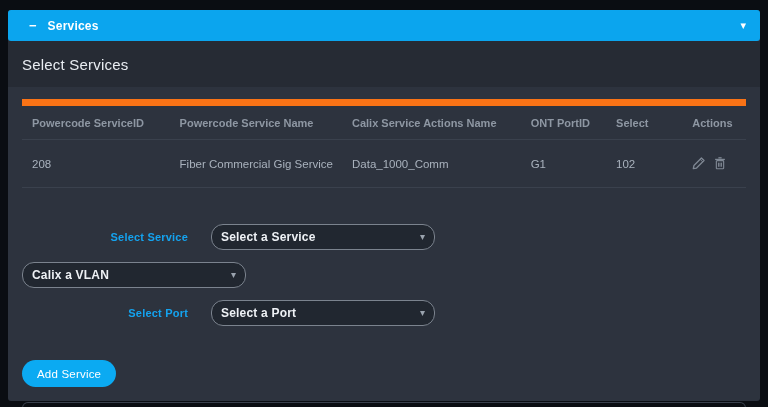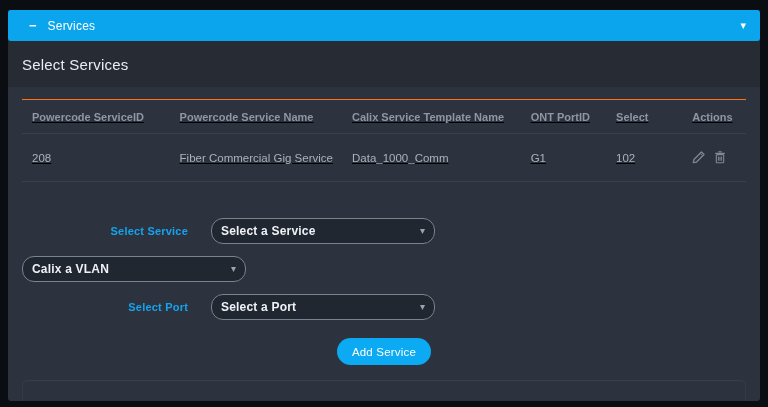--- a/index.html
+++ b/index.html
@@ -39,20 +39,21 @@
   }
   .accordion-header .collapse-glyph {
     font-size: 13px;
     font-weight: bold;
     margin-right: 11px;
     line-height: 1;
   }
   .accordion-header .accordion-title {
     font-size: 12px;
     letter-spacing: 0.2px;
+    font-weight: bold;
   }
   .accordion-header .header-caret {
     margin-left: auto;
     font-size: 11px;
     line-height: 1;
   }
   
   .card-header {
     height: 46px;
     background: #262b34;
@@ -66,23 +67,22 @@
     letter-spacing: 0.2px;
   }
   
   .card-body {
     padding: 12px 14px 0 14px;
   }
   table.services-table {
     width: 100%;
     border-collapse: collapse;
     table-layout: fixed;
-    border-top: 1px solid #f97316;
+    border-top: 7px solid #f97316;
     border-bottom: 1px solid #3a414d;
-    text-decoration: underline;
   }
   .services-table th {
     text-align: left;
     font-size: 11px;
     font-weight: bold;
     color: #8e97a3;
     padding: 11px 10px 10px 10px;
     border-bottom: 1px solid #3a414d;
     white-space: nowrap;
     overflow: hidden;
@@ -146,22 +146,22 @@
   }
   .select-caret {
     margin-left: auto;
     color: #9aa3ae;
     font-size: 10px;
     line-height: 1;
   }
   
   .button-row {
     display: flex;
-    justify-content: center;
-    margin-top: 18px;
+    justify-content: flex-start;
+    margin-top: 34px;
   }
   .add-service-btn {
     background: #0baaf2;
     color: #ffffff;
     border: none;
     border-radius: 14px;
     height: 27px;
     padding: 0 15px;
     font-size: 11.5px;
     font-family: "Liberation Sans", "DejaVu Sans", sans-serif;
@@ -193,21 +193,21 @@
       <span class="card-title">Select Services</span>
     </div>
 
     <div class="card-body">
 
       <table class="services-table">
         <thead>
           <tr>
             <th class="col-1">Powercode ServiceID</th>
             <th class="col-2">Powercode Service Name</th>
-            <th class="col-3">Calix Service Template Name</th>
+            <th class="col-3">Calix Service Actions Name</th>
             <th class="col-4">ONT PortID</th>
             <th class="col-5">Select</th>
             <th class="col-6">Actions</th>
           </tr>
         </thead>
         <tbody>
           <tr>
             <td>208</td>
             <td>Fiber Commercial Gig Service</td>
             <td>Data_1000_Comm</td>

